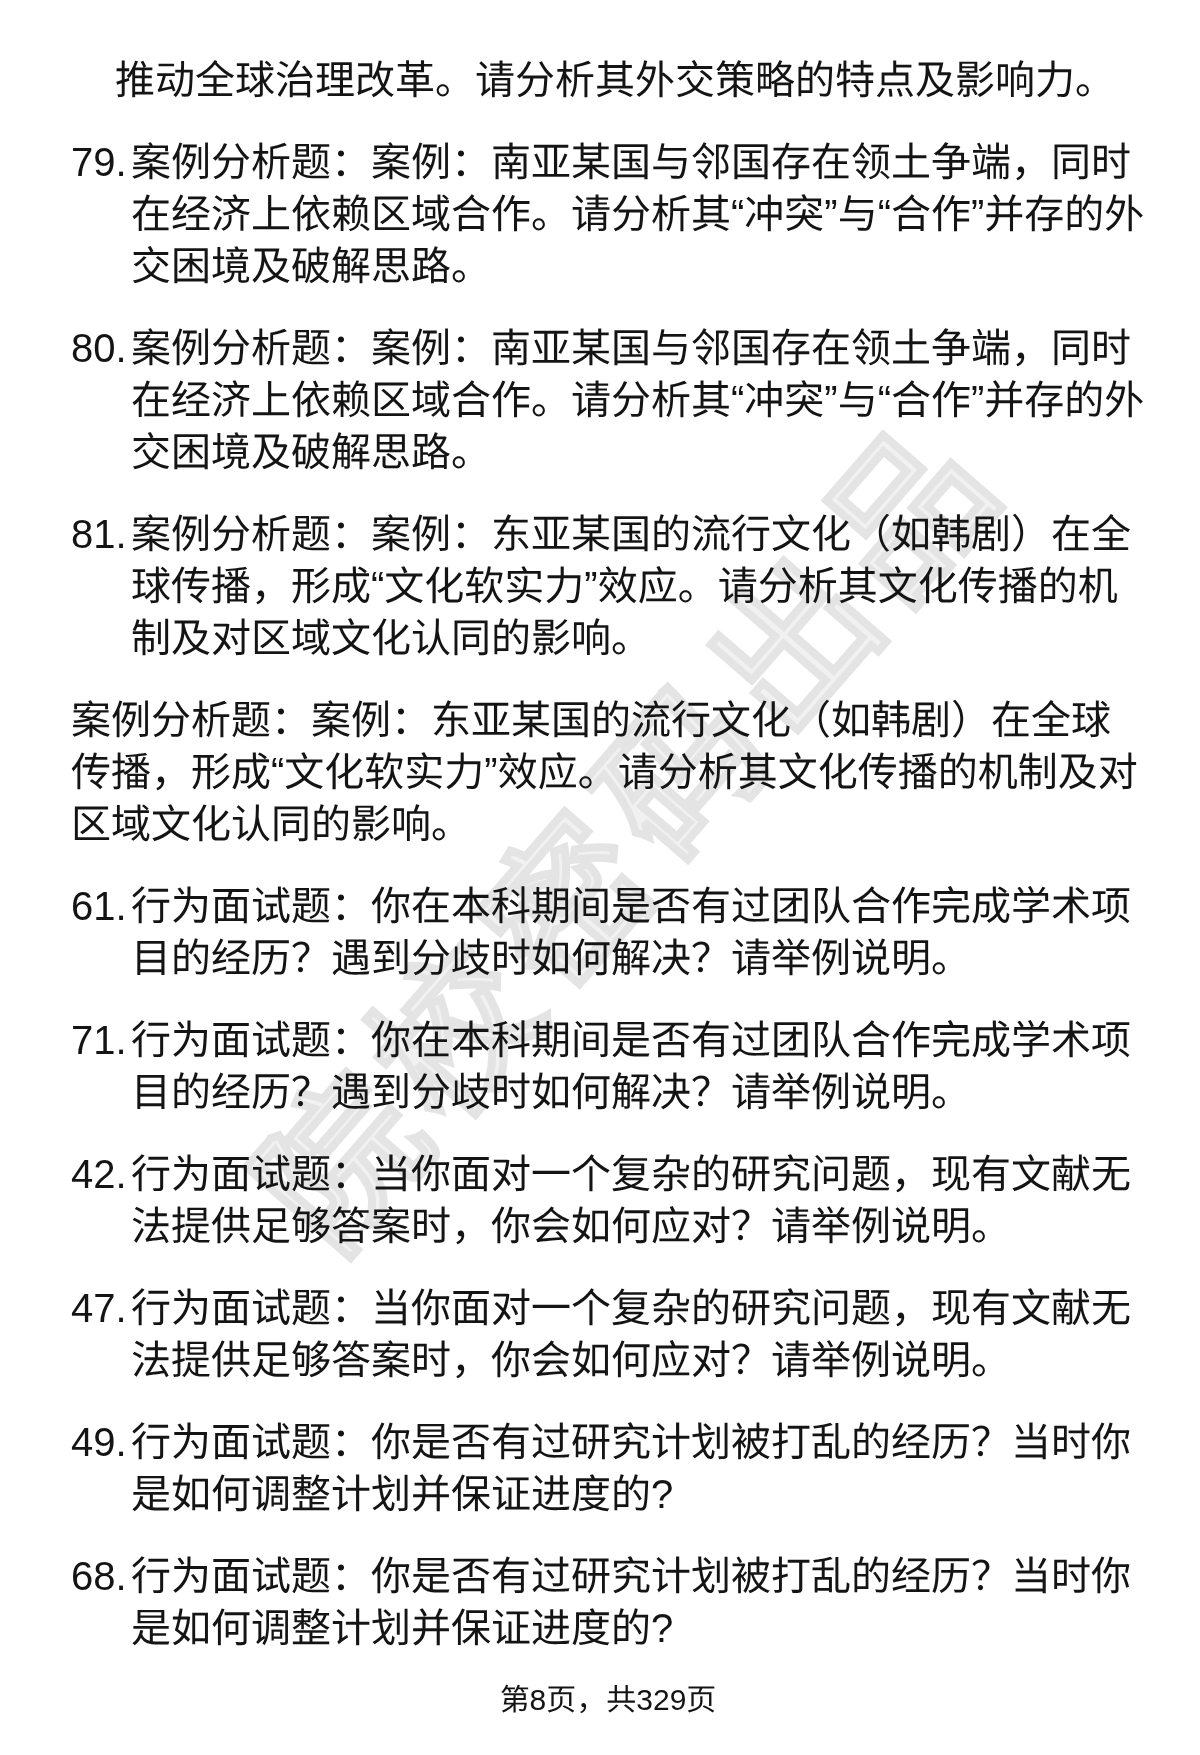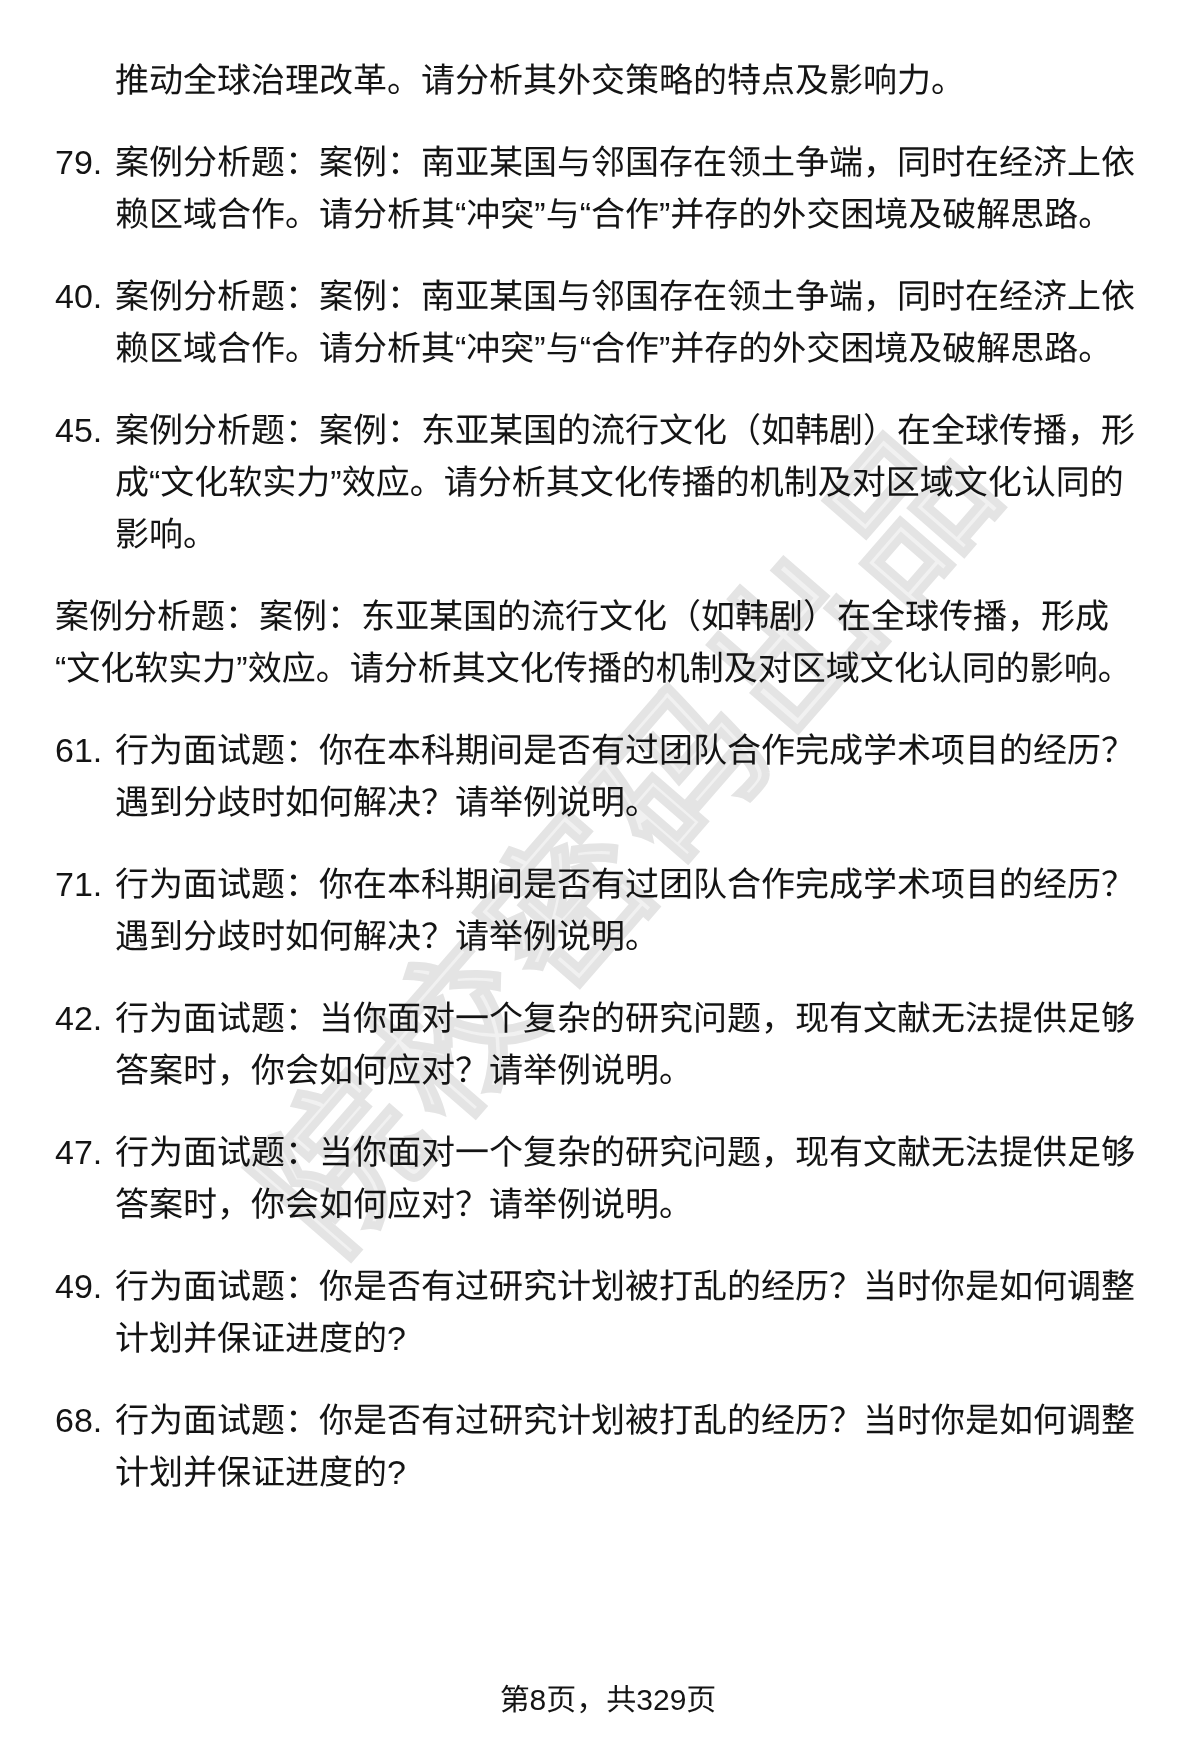--- a/index.html
+++ b/index.html
@@ -25,25 +25,25 @@
     -webkit-text-stroke: 3px #e4e4e4;
     z-index: 0;
     user-select: none;
   }
   .doc {
     position: absolute;
     inset: 0;
     z-index: 1;
     box-sizing: border-box;
     padding: 54px 50px 0 55px;
-    font-size: 34px;
+    font-size: 40px;
     line-height: 52px;
   }
   .continuation { padding-left: 60px; }
-  .question { display: flex; margin-top: 30px; }
+  .question { display: flex; margin-top: 30px; margin-left: 16px; }
   .question .num { flex: 0 0 60px; }
   .question .txt { flex: 1; }
   .footer {
     position: absolute;
     left: 8px;
     top: 1680px;
     width: 1200px;
     text-align: center;
     font-size: 30px;
     line-height: 40px;
@@ -58,26 +58,26 @@
 <div class="doc">
 
   <div class="continuation">推动全球治理改革。请分析其外交策略的特点及影响力。</div>
 
   <div class="question">
     <span class="num">79.</span>
     <span class="txt">案例分析题：案例：南亚某国与邻国存在领土争端，同时在经济上依赖区域合作。请分析其“冲突”与“合作”并存的外交困境及破解思路。</span>
   </div>
 
   <div class="question">
-    <span class="num">40.</span>
+    <span class="num">80.</span>
     <span class="txt">案例分析题：案例：南亚某国与邻国存在领土争端，同时在经济上依赖区域合作。请分析其“冲突”与“合作”并存的外交困境及破解思路。</span>
   </div>
 
   <div class="question">
-    <span class="num">45.</span>
+    <span class="num">81.</span>
     <span class="txt">案例分析题：案例：东亚某国的流行文化（如韩剧）在全球传播，形成“文化软实力”效应。请分析其文化传播的机制及对区域文化认同的影响。</span>
   </div>
 
   <div class="question">
     <span class="txt">案例分析题：案例：东亚某国的流行文化（如韩剧）在全球传播，形成“文化软实力”效应。请分析其文化传播的机制及对区域文化认同的影响。</span>
   </div>
 
   <div class="question">
     <span class="num">61.</span>
     <span class="txt">行为面试题：你在本科期间是否有过团队合作完成学术项目的经历？遇到分歧时如何解决？请举例说明。</span>

